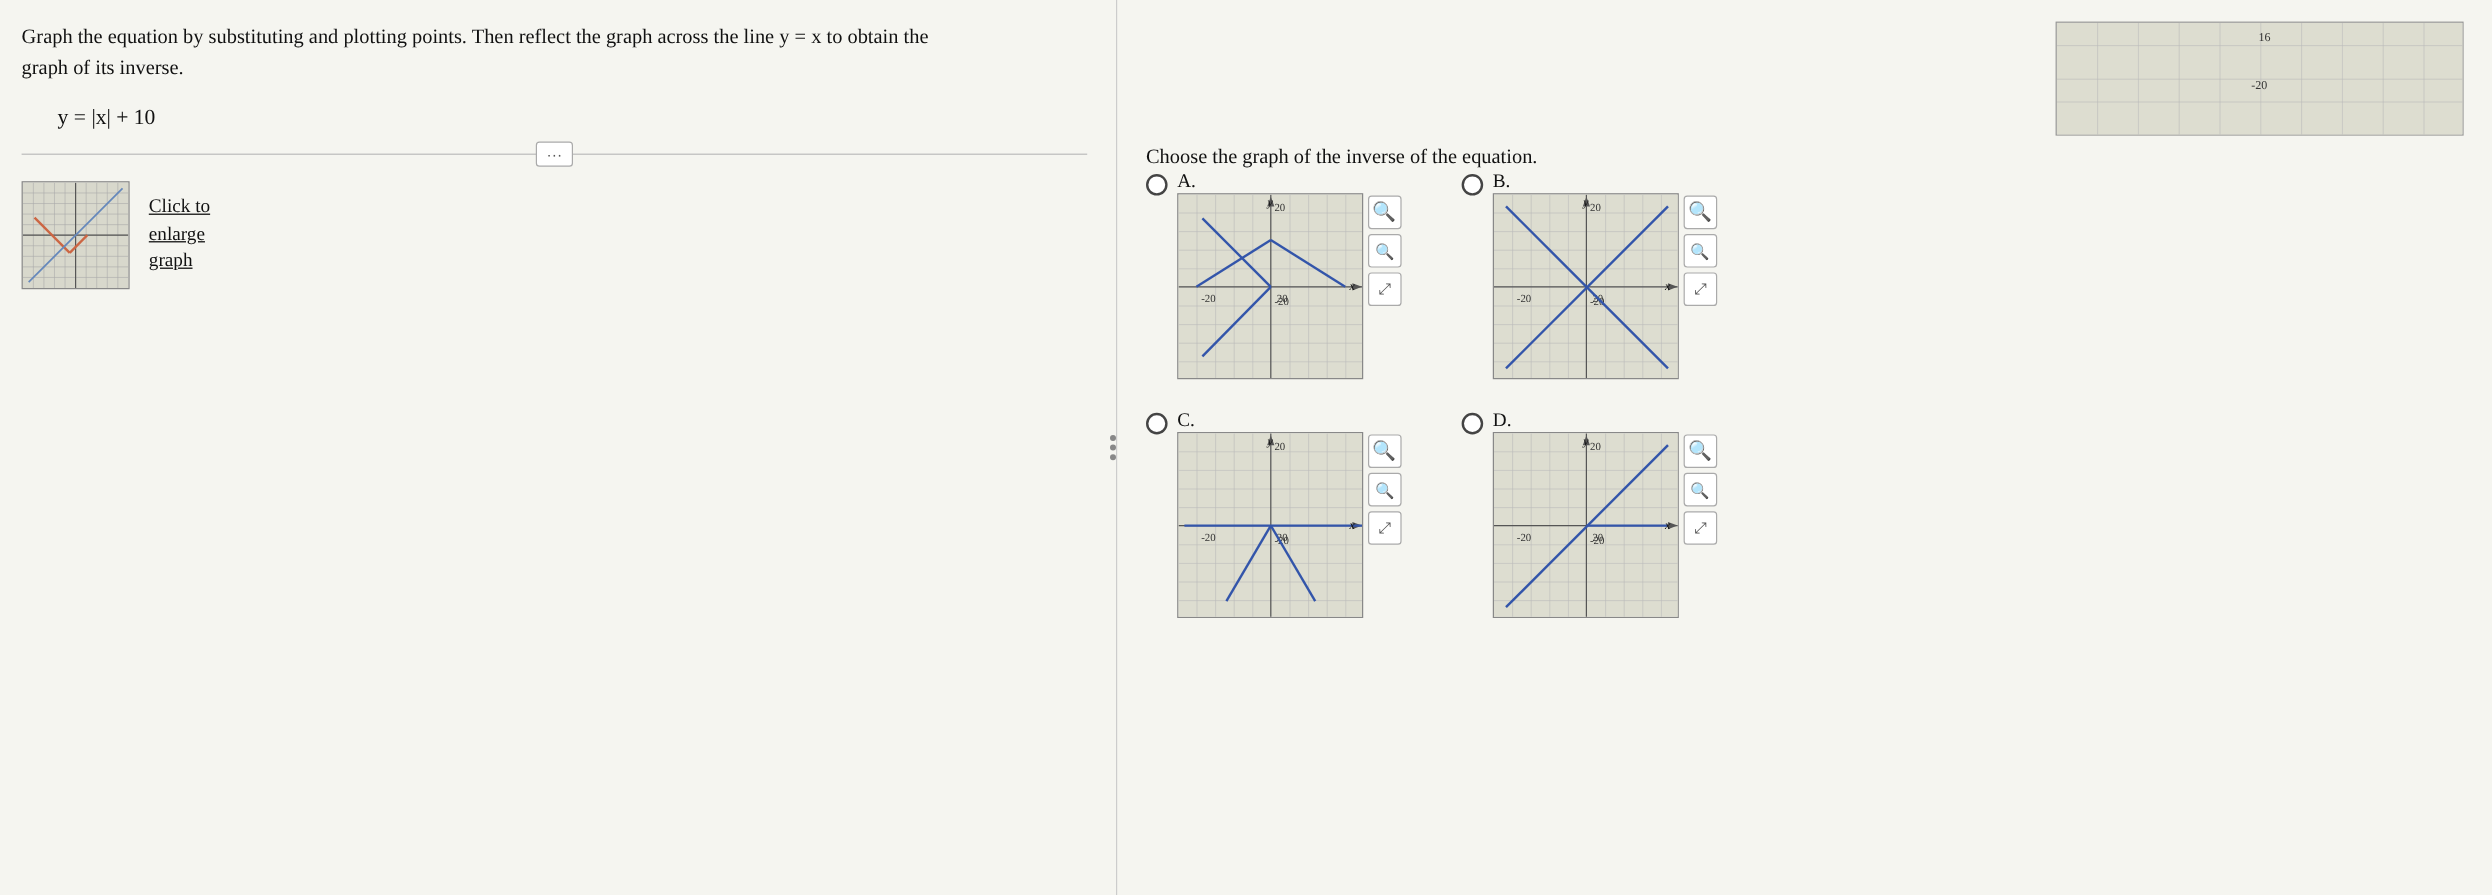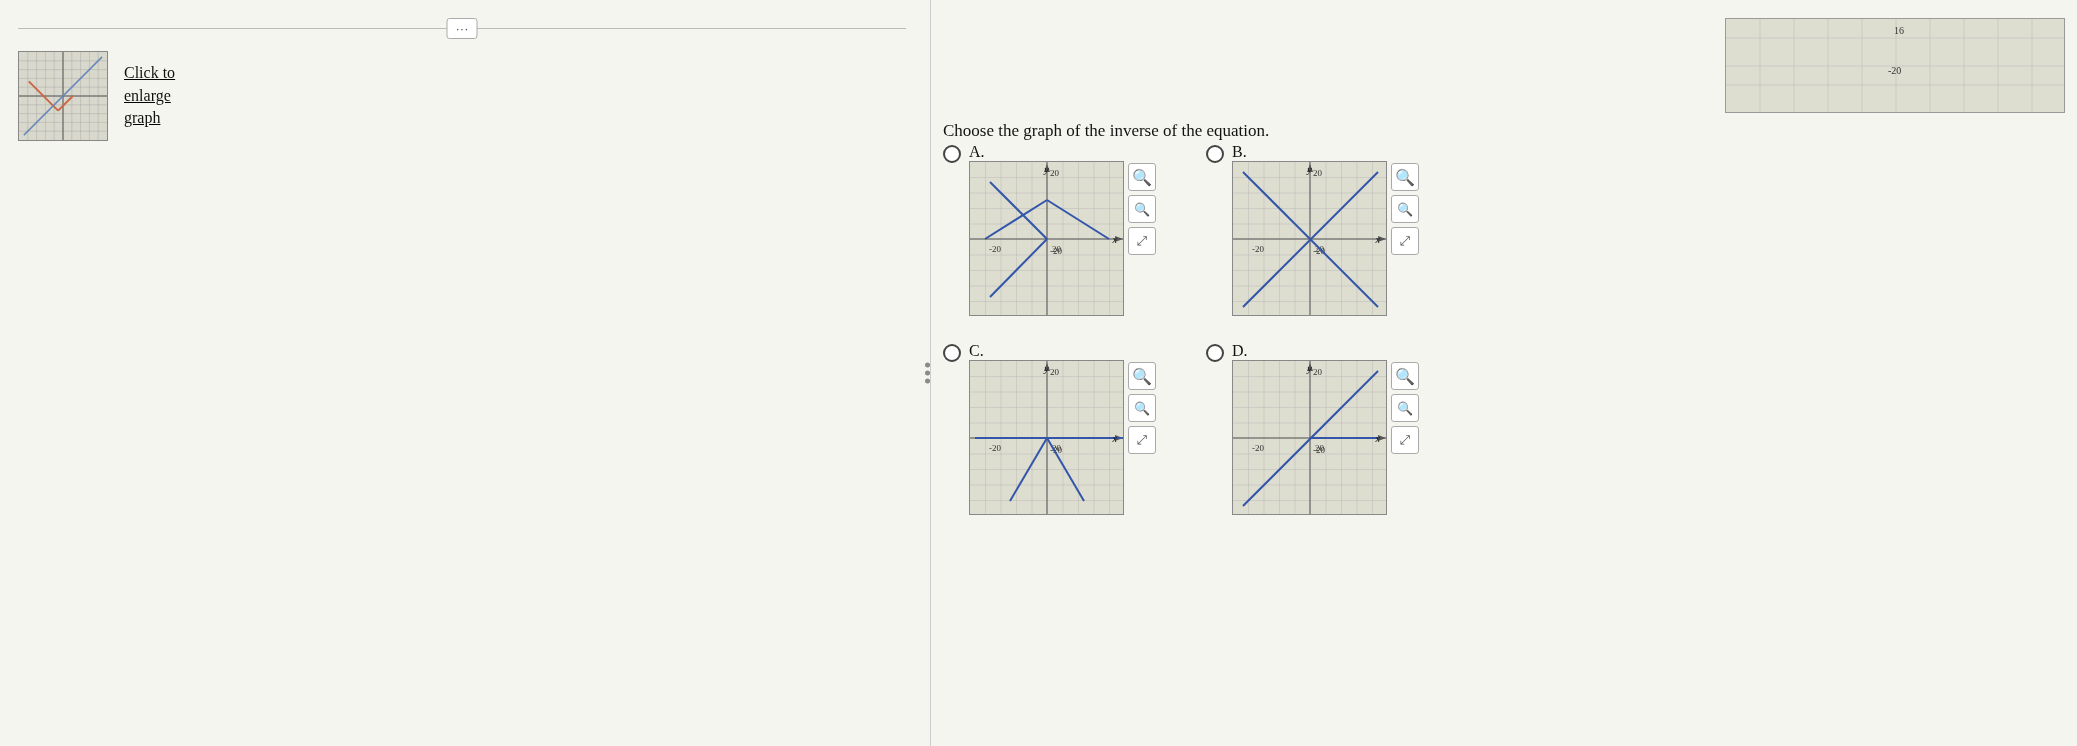--- a/index.html
+++ b/index.html
@@ -20,21 +20,21 @@
       padding: 18px 24px 18px 18px;
       display: flex;
       flex-direction: column;
       position: relative;
     }
 
     .right-panel {
       background: #f5f5f0;
       flex: 1;
       height: 746px;
-      padding: 18px 12px;
+      padding: 18px 24px;
       display: flex;
       flex-direction: column;
       border-left: 1px solid #ccc;
       position: relative;
     }
 
     .problem-text {
       font-size: 17px;
       line-height: 1.5;
       color: #111;
@@ -206,21 +206,28 @@
     .top-graph-area {
       display: flex;
       justify-content: flex-end;
       margin-bottom: 8px;
     }
   </style>
 </head>
 <body>
 
 <div class="left-panel">
-
+  <div class="problem-text">
+    <span>Graph the equation by substituting and plotting points. Then reflect the graph across the line y = x to obtain the</span><br>
+    <span>graph of its inverse.</span>
+  </div>
+
+  <div class="equation-display">
+    <span>y = |x| + 10</span>
+  </div>
 
   <div class="divider">
     <button class="divider-btn">···</button>
   </div>
 
 
   <div class="graph-thumbnail-area">
     <div class="graph-thumbnail">
       <svg class="grid-svg" viewBox="0 0 90 90" xmlns="http://www.w3.org/2000/svg">
 

